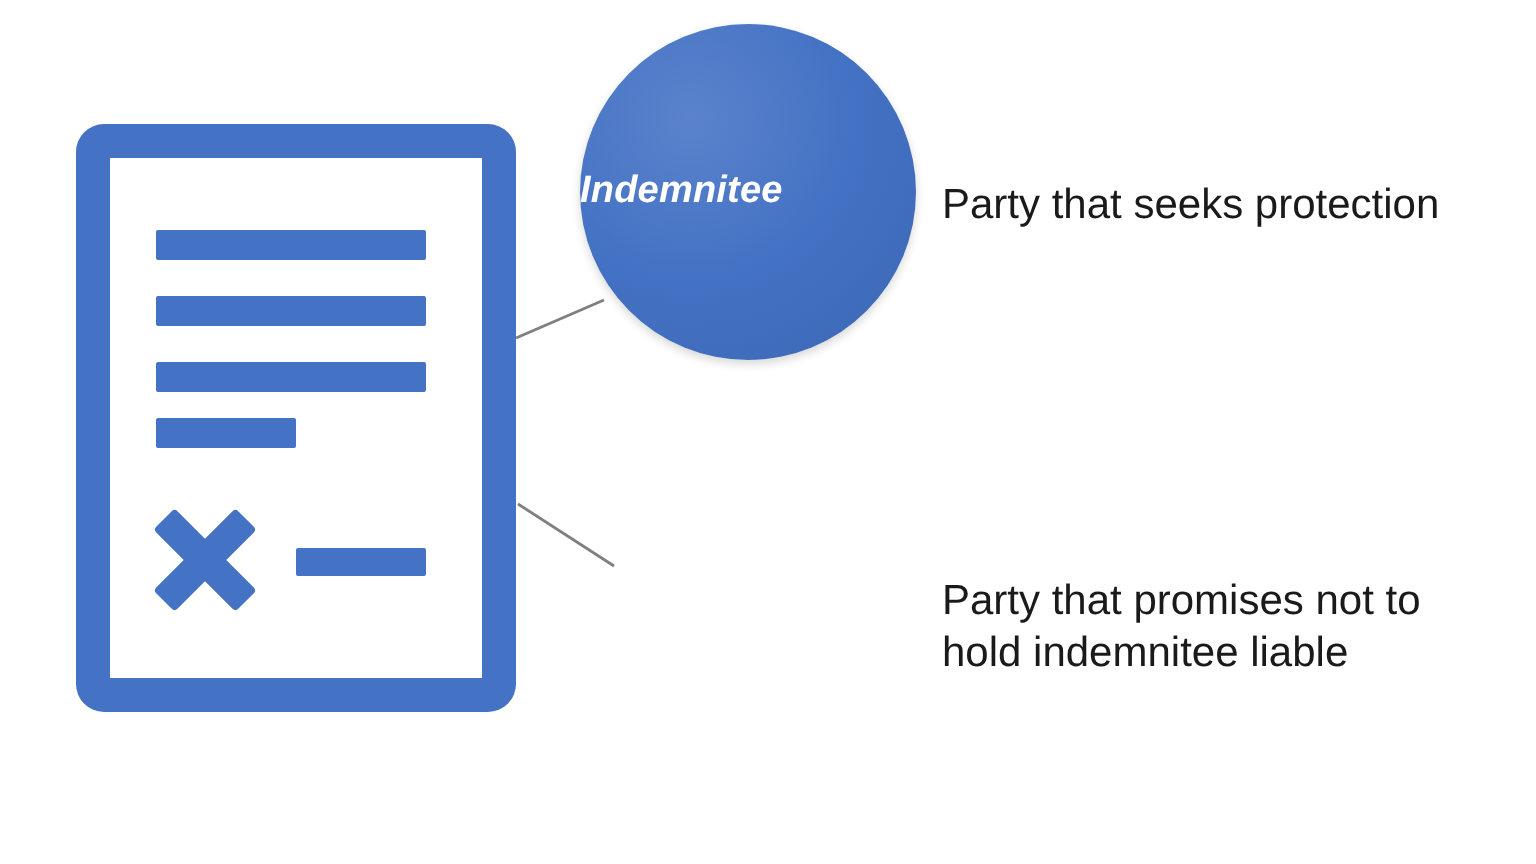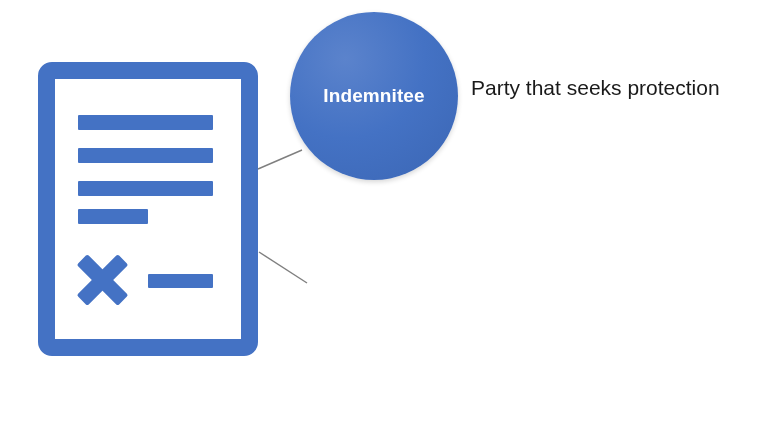--- a/index.html
+++ b/index.html
@@ -77,21 +77,22 @@
   }
 
   
   .circle {
     position: absolute;
     border-radius: 50%;
     background: radial-gradient(circle at 33% 28%, #5B83CC 0%, #4472C4 48%, #3B66B4 100%);
     box-shadow: 0 2px 5px rgba(0,0,0,0.16);
     display: flex;
     align-items: center;
-    justify-content: center;
+    justify-content: flex-start;
+    font-style: italic;
   }
   .circle-label {
     color: #ffffff;
     font-weight: bold;
     font-size: 19px;
     letter-spacing: 0.1px;
     text-align: center;
     white-space: nowrap;
   }
   #circle-indemnitee {
@@ -108,21 +109,21 @@
   }
 
   
   .desc {
     position: absolute;
     color: #1a1a1a;
     font-size: 21px;
     line-height: 1.22;
     white-space: pre-line;
   }
-  #desc-indemnitee { left: 471px; top: 75px;  }
+  #desc-indemnitee { left: 471px; top: 90px;  }
   #desc-indemnitor { left: 471px; top: 288px; }
 </style>
 </head>
 <body>
 
 <div id="canvas">
 
   <div class="doc-icon">
     <div class="doc-frame"></div>
     <div class="doc-line l1"></div>
@@ -141,14 +142,16 @@
     <line x1="259" y1="252" x2="307" y2="283" stroke="#7F7F7F" stroke-width="1.4"></line>
   </svg>
 
   <div class="circle" id="circle-indemnitee">
     <span class="circle-label">Indemnitee</span>
   </div>
 
 
   <div class="desc" id="desc-indemnitee">Party that seeks protection</div>
 
+  <div class="desc" id="desc-indemnitor">Party that promises not to
+hold indemnitee liable</div>
 
 </div>
 
 </body></html>

